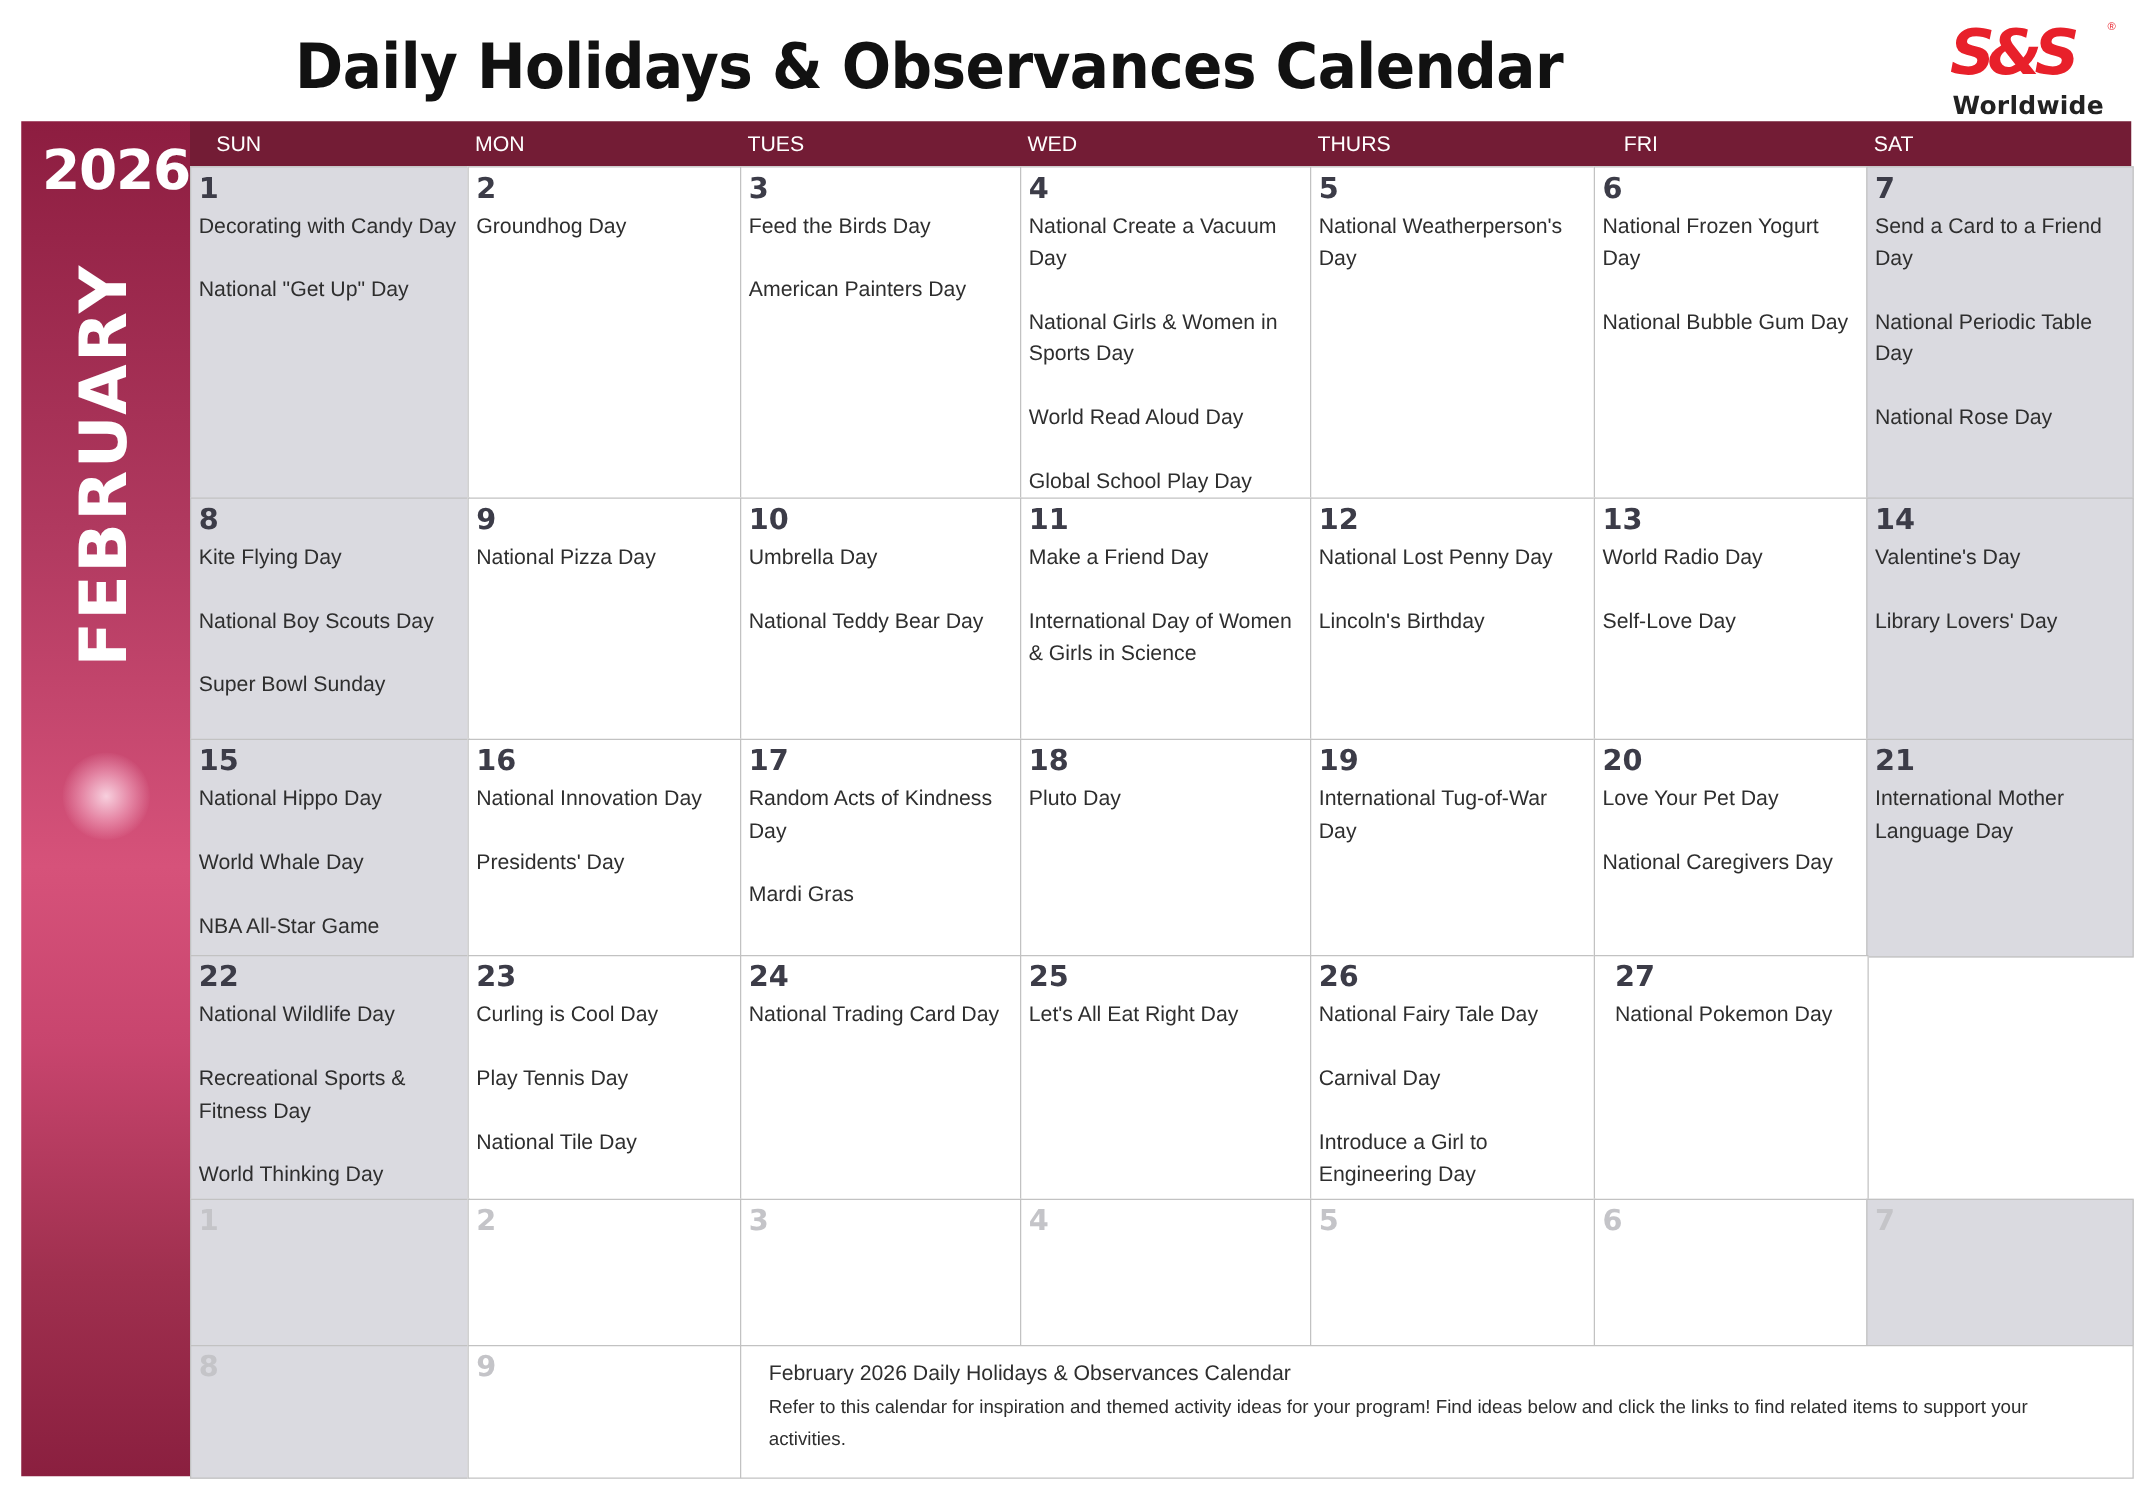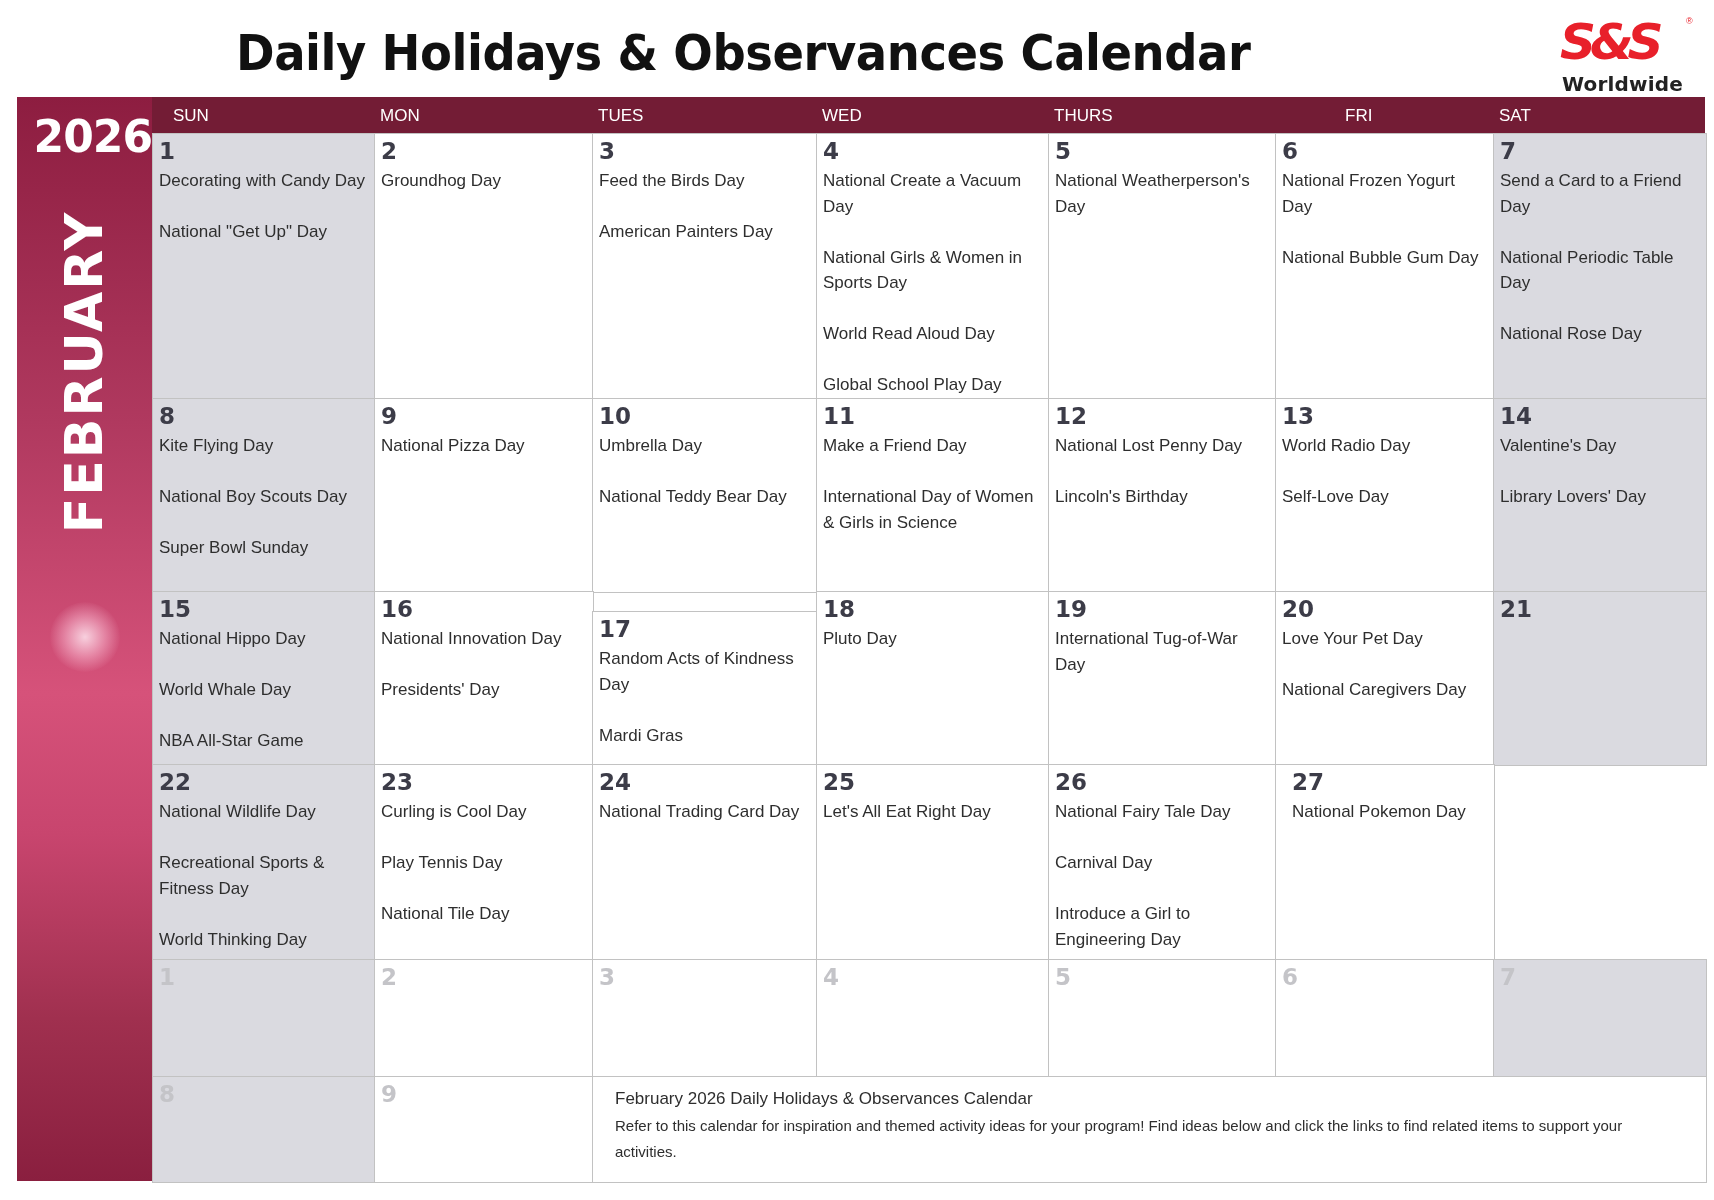--- a/index.html
+++ b/index.html
@@ -49,21 +49,21 @@
   <div class="month">FEBRUARY</div>
   <div class="glow"></div>
 </div>
 
 <div class="header">
   <span class="dow" style="left:21px">SUN</span>
   <span class="dow" style="left:228px">MON</span>
   <span class="dow" style="left:446px">TUES</span>
   <span class="dow" style="left:670px">WED</span>
   <span class="dow" style="left:902px">THURS</span>
-  <span class="dow" style="left:1193px">FRI</span>
+  <span class="dow" style="left:1147px">FRI</span>
   <span class="dow" style="left:1347px">SAT</span>
 </div>
 
 <div class="grid" id="grid">
     <div class="cell weekend" style="left: 0px; top: 0px; width: 223.5px; height: 266.5px;">
       <div class="num">1</div>
       <div class="ev">Decorating with Candy Day</div>
       <div class="ev">National "Get Up" Day</div>
     </div>
     <div class="cell" style="left: 222px; top: 0px; width: 219.5px; height: 266.5px;">
@@ -136,40 +136,41 @@
       <div class="num">15</div>
       <div class="ev">National Hippo Day</div>
       <div class="ev">World Whale Day</div>
       <div class="ev">NBA All-Star Game</div>
     </div>
     <div class="cell" style="left: 222px; top: 458px; width: 219.5px; height: 174.5px;">
       <div class="num">16</div>
       <div class="ev">National Innovation Day</div>
       <div class="ev">Presidents' Day</div>
     </div>
-    <div class="cell" style="left: 440px; top: 458px; width: 225.5px; height: 174.5px; margin-top: 20px;">
+    <div class="cell" style="left: 440px; top: 458px; width: 225.5px; height: 174.5px;">
       <div class="num">17</div>
       <div class="ev">Random Acts of Kindness Day</div>
       <div class="ev">Mardi Gras</div>
     </div>
     <div class="cell" style="left: 664px; top: 458px; width: 233.5px; height: 174.5px;">
       <div class="num">18</div>
       <div class="ev">Pluto Day</div>
     </div>
     <div class="cell" style="left: 896px; top: 458px; width: 228.5px; height: 174.5px;">
       <div class="num">19</div>
       <div class="ev">International Tug-of-War Day</div>
     </div>
     <div class="cell" style="left: 1123px; top: 458px; width: 219.5px; height: 174.5px;">
       <div class="num">20</div>
       <div class="ev">Love Your Pet Day</div>
       <div class="ev">National Caregivers Day</div>
     </div>
     <div class="cell weekend" style="left: 1341px; top: 458px; width: 213.5px; height: 174.5px;">
       <div class="num">21</div>
+      <div class="ev">International Mother Language Day</div>
     </div>
     <div class="cell weekend" style="left: 0px; top: 631px; width: 223.5px; height: 196.5px;">
       <div class="num">22</div>
       <div class="ev">National Wildlife Day</div>
       <div class="ev">Recreational Sports &amp; Fitness Day</div>
       <div class="ev">World Thinking Day</div>
     </div>
     <div class="cell" style="left: 222px; top: 631px; width: 219.5px; height: 196.5px;">
       <div class="num">23</div>
       <div class="ev">Curling is Cool Day</div>

